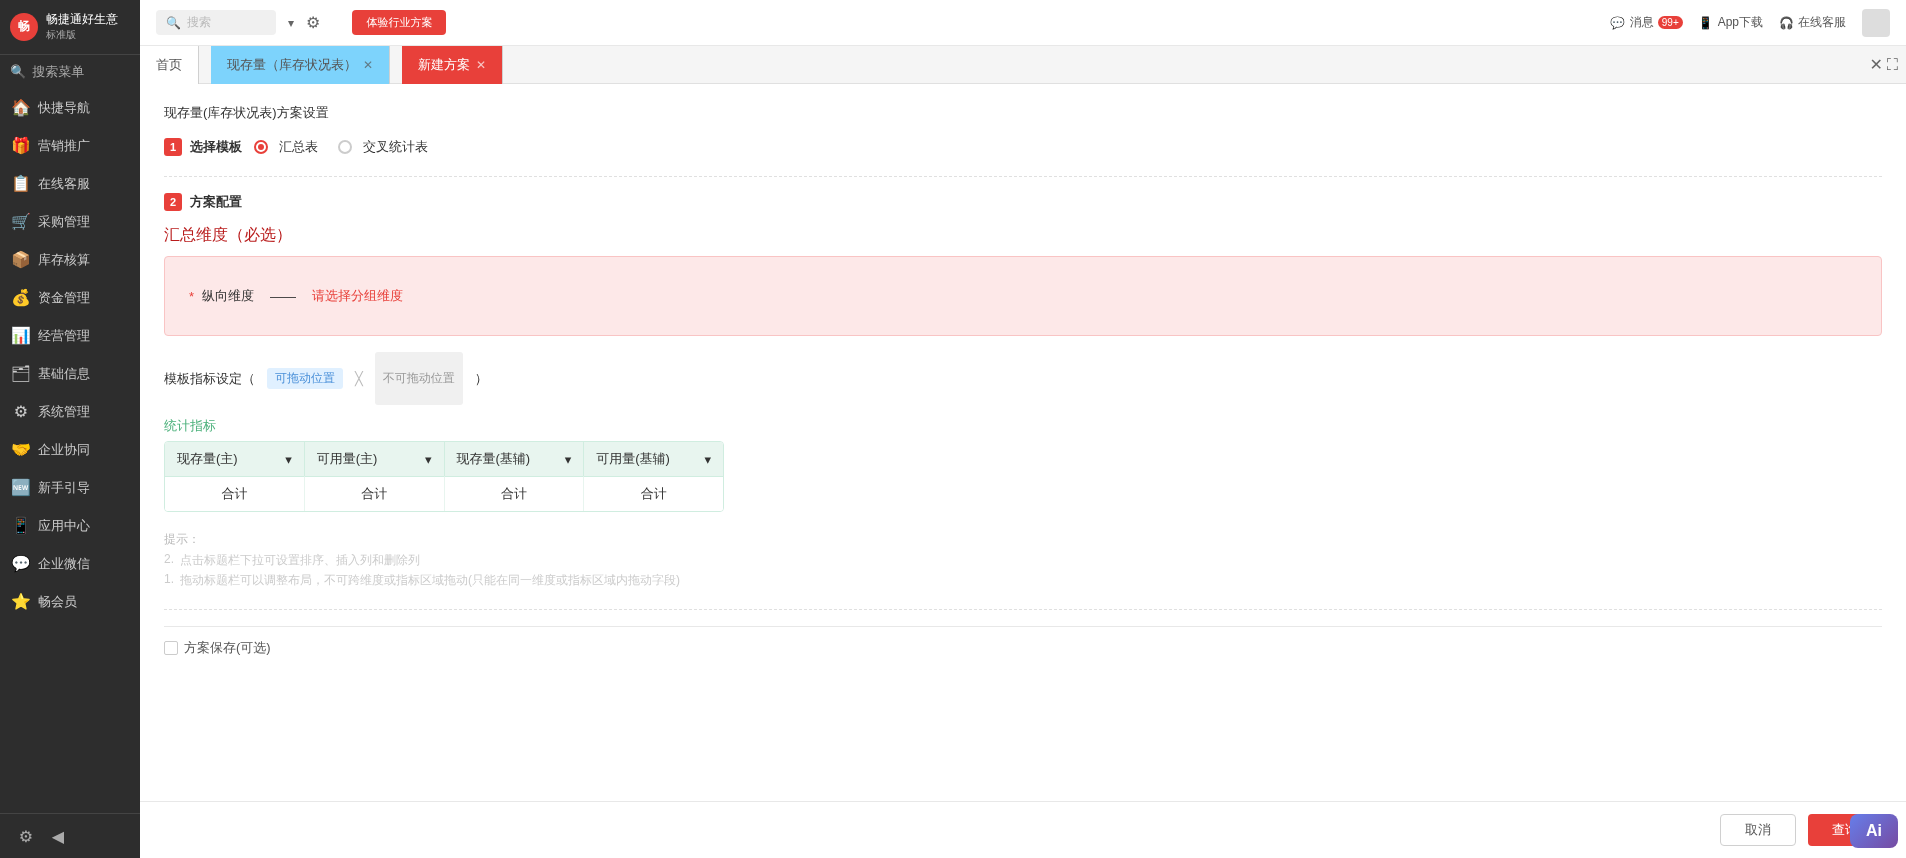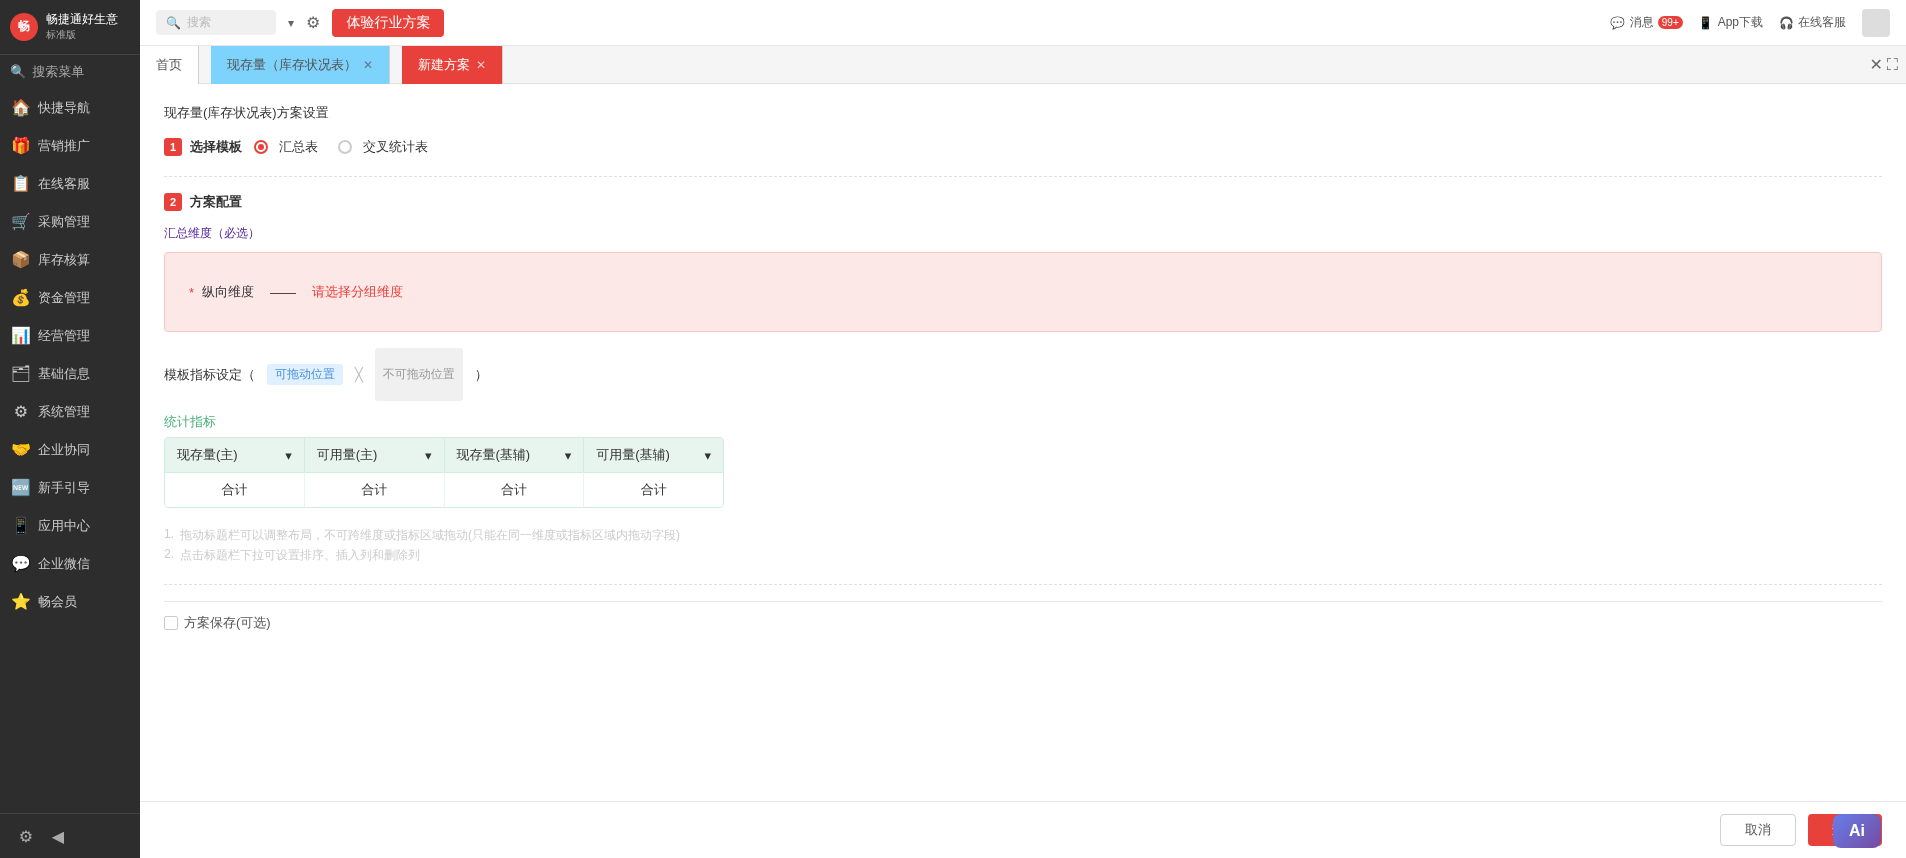--- a/index.html
+++ b/index.html
@@ -91,22 +91,23 @@
     .topbar-dropdown {
       color: #666; cursor: pointer; font-size: 12px;
     }
     .topbar-gear { color: #666; cursor: pointer; font-size: 16px; }
     .topbar-btn-experience {
       background: #e8403a;
       color: white;
       border: none;
       border-radius: 4px;
       padding: 5px 14px;
-      font-size: 14px;
+      font-size: 11px;
       cursor: pointer;
+      margin-left: 20px;
     }
     .topbar-right {
       margin-left: auto;
       display: flex; align-items: center; gap: 16px;
     }
     .topbar-right-item {
       display: flex; align-items: center; gap: 4px;
       color: #555; font-size: 12px; cursor: pointer;
     }
     .badge-red {
@@ -235,22 +236,22 @@
 
     
     .divider {
       border: none;
       border-top: 1px dashed #e0e0e0;
       margin: 16px 0;
     }
 
     
     .config-label {
-      font-size: 12px;
-      color: #4c1d95;
+      font-size: 16px;
+      color: #b91c1c;
       margin-bottom: 10px;
     }
 
     
     .required-area {
       background: #fde8e8;
       border: 1px solid #f9c4c4;
       border-radius: 4px;
       padding: 20px 24px;
       margin-bottom: 16px;
@@ -393,21 +394,21 @@
       padding: 6px 24px;
       font-size: 13px;
       color: white;
       cursor: pointer;
     }
 
     
     .ai-btn {
       position: fixed;
       bottom: 10px;
-      right: 25px;
+      right: 8px;
       background: linear-gradient(135deg, #667eea, #764ba2);
       color: white;
       border-radius: 8px;
       padding: 8px 16px;
       font-size: 16px;
       font-weight: bold;
       cursor: pointer;
       z-index: 9999;
     }
   </style>
@@ -613,23 +614,24 @@
           <div class="stats-body">
             <div class="stats-body-cell">合计</div>
             <div class="stats-body-cell">合计</div>
             <div class="stats-body-cell">合计</div>
             <div class="stats-body-cell">合计</div>
           </div>
         </div>
 
         
         <div class="tips-section">
+          <div class="tips-title">提示：</div>
           <ul class="tips-list">
+            <li data-num="2.">点击标题栏下拉可设置排序、插入列和删除列</li>
             <li data-num="1.">拖动标题栏可以调整布局，不可跨维度或指标区域拖动(只能在同一维度或指标区域内拖动字段)</li>
-            <li data-num="2.">点击标题栏下拉可设置排序、插入列和删除列</li>
           </ul>
         </div>
       </div>
 
       <hr class="divider">
 
       <div class="save-option">
         <div class="save-checkbox"></div>
         <span>方案保存(可选)</span>
       </div>

